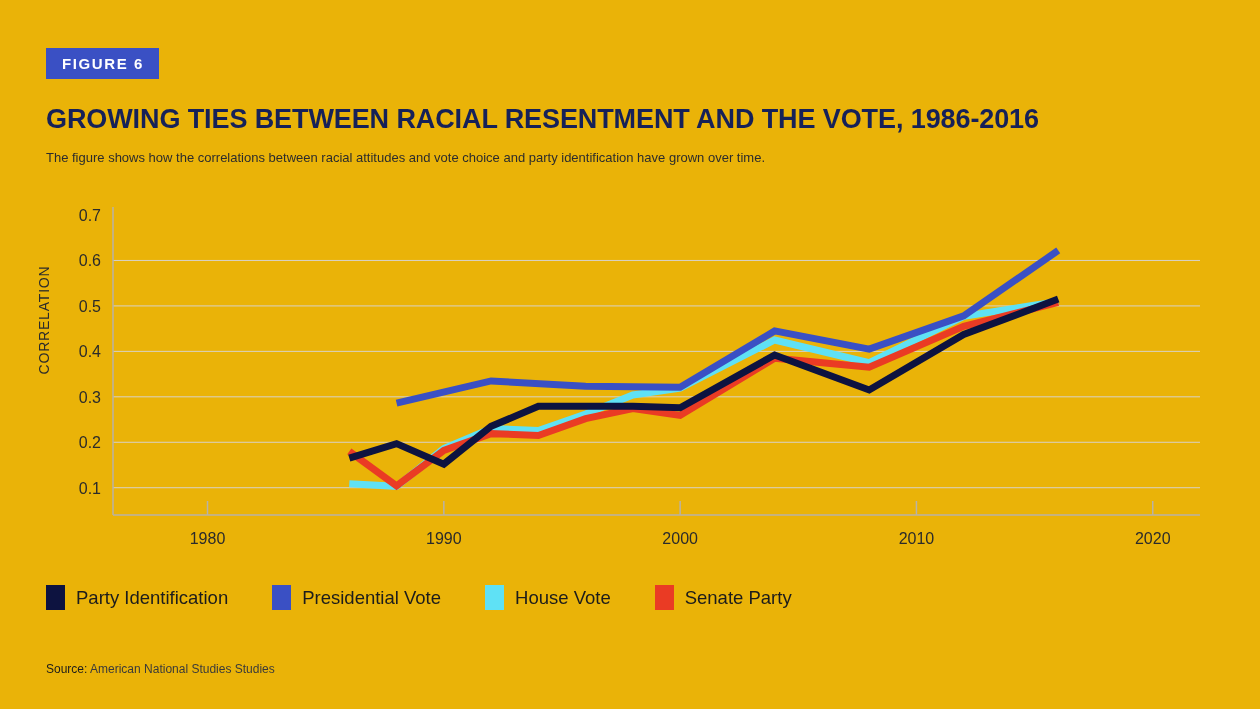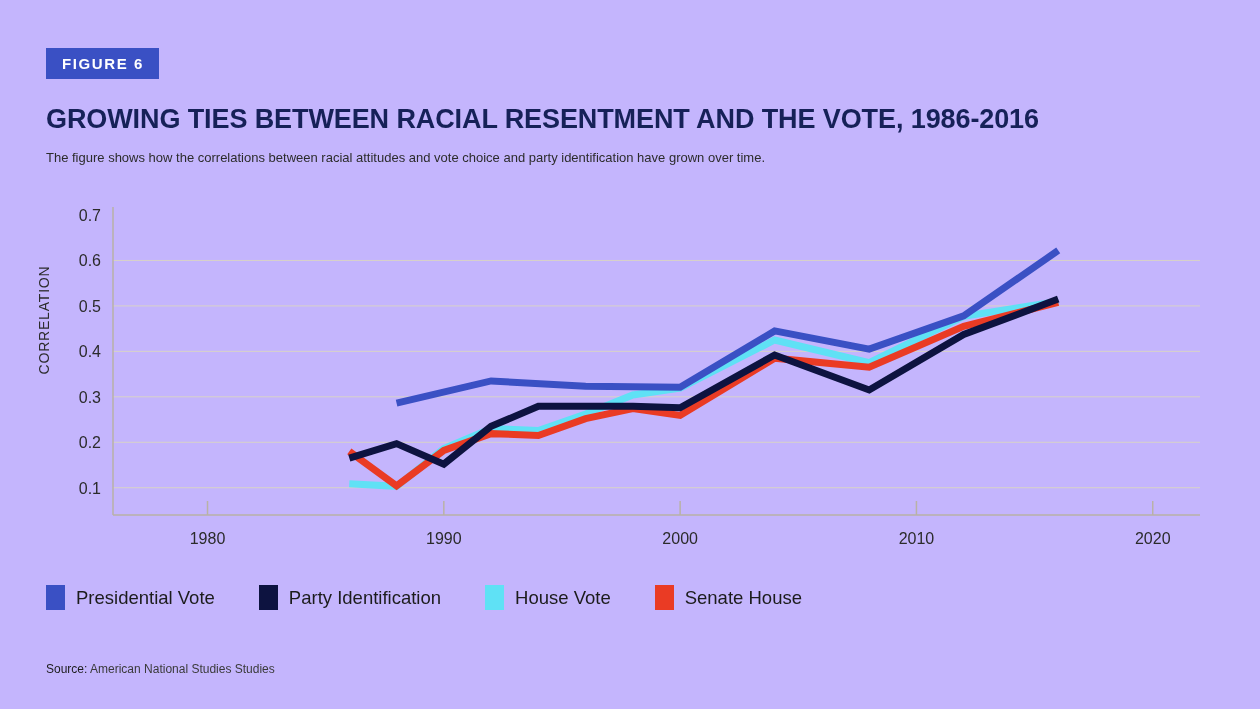--- a/index.html
+++ b/index.html
@@ -13,21 +13,21 @@
     font-family: "Liberation Sans", sans-serif;
     overflow: hidden;
     position: relative;
   }
 
   #figure-card {
     position: absolute;
     left: 0; top: 0;
     width: 1260px;
     height: 709px;
-    background: #c4b5fd;
+    background: #eab308;
   }
 
   
   #figure-badge {
     position: absolute;
     left: 46px;
     top: 48px;
     background: #3a50c4;
     color: #ffffff;
     font-size: 15px;
@@ -168,34 +168,34 @@
           <polyline points="349.30434782608694,256.3636363636364 396.5652173913043,290.9090909090909 443.82608695652175,255.45454545454544 491.0869565217391,238.63636363636363 538.3478260869565,240.45454545454544 585.6086956521739,223.63636363636363 632.8695652173914,213.63636363636363 680.1304347826086,220.45454545454544 774.6521739130435,163.18181818181816 869.1739130434783,172.27272727272725 963.6956521739131,131.36363636363632 1058.2173913043478,107.27272727272722" fill="none" stroke="#ea3b24" stroke-width="7" stroke-linejoin="miter" stroke-linecap="butt"></polyline>
           <polyline points="396.5652173913043,208.1818181818182 491.0869565217391,185.90909090909088 585.6086956521739,191.36363636363635 680.1304347826086,192.27272727272725 774.6521739130435,135.90909090909088 869.1739130434783,154.09090909090904 963.6956521739131,120.9090909090909 1058.2173913043478,55.45454545454544" fill="none" stroke="#3a50c4" stroke-width="7" stroke-linejoin="miter" stroke-linecap="butt"></polyline>
           <polyline points="349.30434782608694,263.1818181818182 396.5652173913043,248.63636363636363 443.82608695652175,269.09090909090907 491.0869565217391,231.36363636363637 538.3478260869565,211.36363636363635 585.6086956521739,211.36363636363635 632.8695652173914,211.36363636363635 680.1304347826086,212.7272727272727 774.6521739130435,159.99999999999997 869.1739130434783,194.99999999999997 963.6956521739131,139.5454545454545 1058.2173913043478,104.09090909090904" fill="none" stroke="#0d1340" stroke-width="7" stroke-linejoin="miter" stroke-linecap="butt"></polyline>
         </g>
       <text id="y-axis-title" class="y-axis-title" text-anchor="middle" transform="translate(49,125) rotate(-90)">CORRELATION</text>
     </svg>
   </div>
 
   <div id="legend">
       <div class="legend-item">
+        <span class="legend-swatch" style="background: rgb(13, 19, 64);"></span>
+        <span class="legend-label">Party Identification</span>
+      </div>
+      <div class="legend-item">
         <span class="legend-swatch" style="background: rgb(58, 80, 196);"></span>
         <span class="legend-label">Presidential Vote</span>
       </div>
       <div class="legend-item">
-        <span class="legend-swatch" style="background: rgb(13, 19, 64);"></span>
-        <span class="legend-label">Party Identification</span>
-      </div>
-      <div class="legend-item">
         <span class="legend-swatch" style="background: rgb(95, 225, 245);"></span>
         <span class="legend-label">House Vote</span>
       </div>
       <div class="legend-item">
         <span class="legend-swatch" style="background: rgb(234, 59, 36);"></span>
-        <span class="legend-label">Senate House</span>
+        <span class="legend-label">Senate Party</span>
       </div>
     </div>
 
   <div id="source-note">
     <span id="source-label">Source:</span>
     <span id="source-text">American National Studies Studies</span>
   </div>
 
 </div>
 

